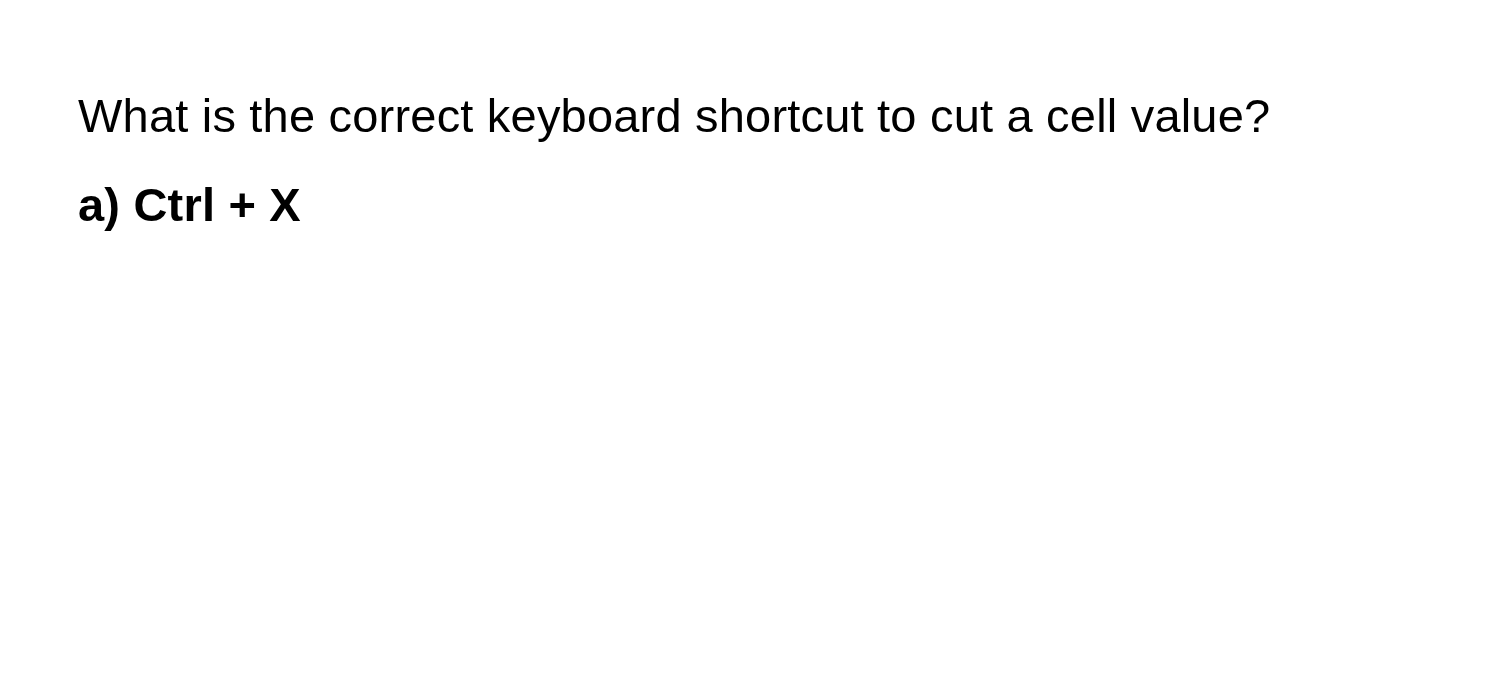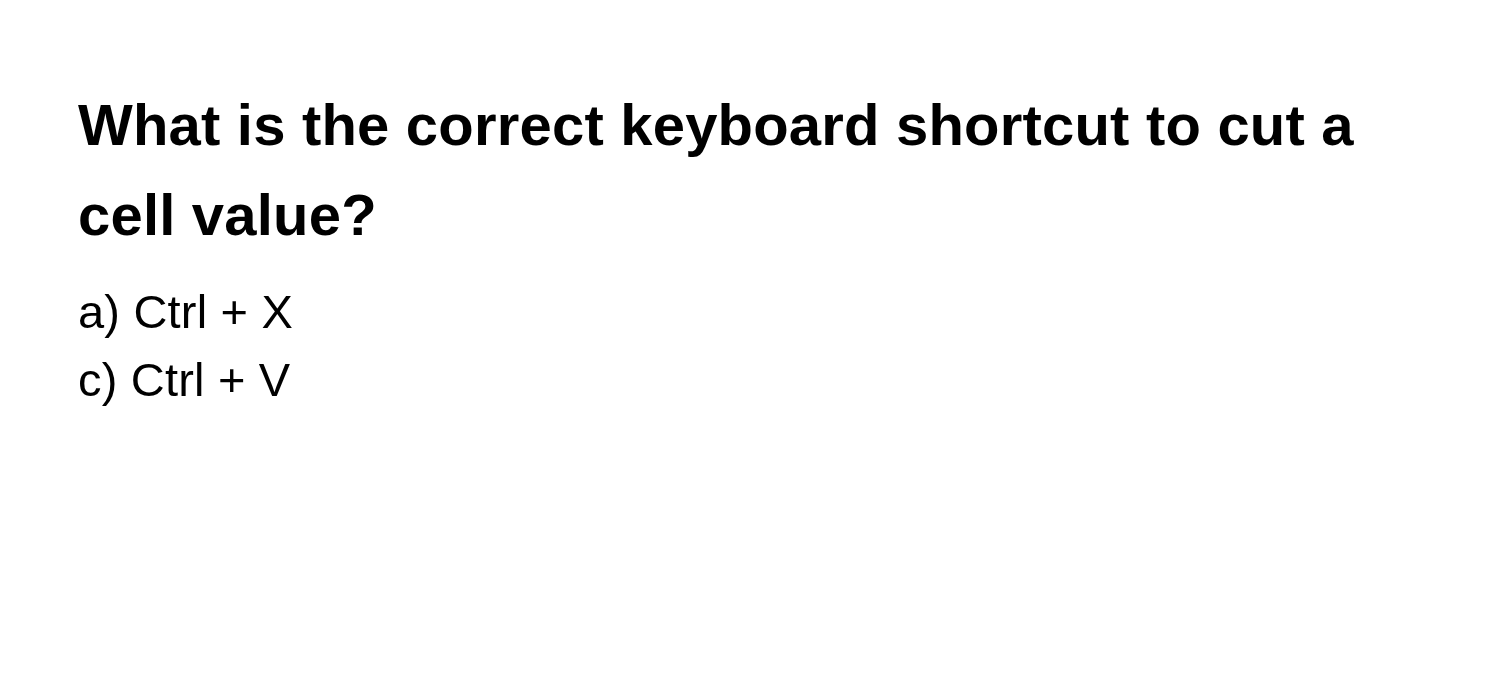--- a/index.html
+++ b/index.html
@@ -9,35 +9,34 @@
     }
     body {
       width: 1500px;
       height: 688px;
       background: #ffffff;
       font-family: -apple-system, BlinkMacSystemFont, "Segoe UI", Helvetica, Arial, sans-serif;
       color: #000000;
       padding: 80px 78px;
     }
     .question {
-      font-size: 58px;
+      font-size: 47px;
       line-height: 1.55;
-      font-weight: 700;
+      font-weight: 400;
       letter-spacing: 0.2px;
     }
     .options {
       margin-top: 18px;
     }
     .option {
       font-size: 47px;
       line-height: 1.46;
-      font-weight: 400;
+      font-weight: 700;
       letter-spacing: 0.2px;
     }
   </style>
 </head>
 <body>
 
 <div class="question">What is the correct keyboard shortcut to cut a cell value?</div>
 <div class="options">
   <div class="option">a) Ctrl + X</div>
-  <div class="option">c) Ctrl + V</div>
 </div>
 
 </body></html>

